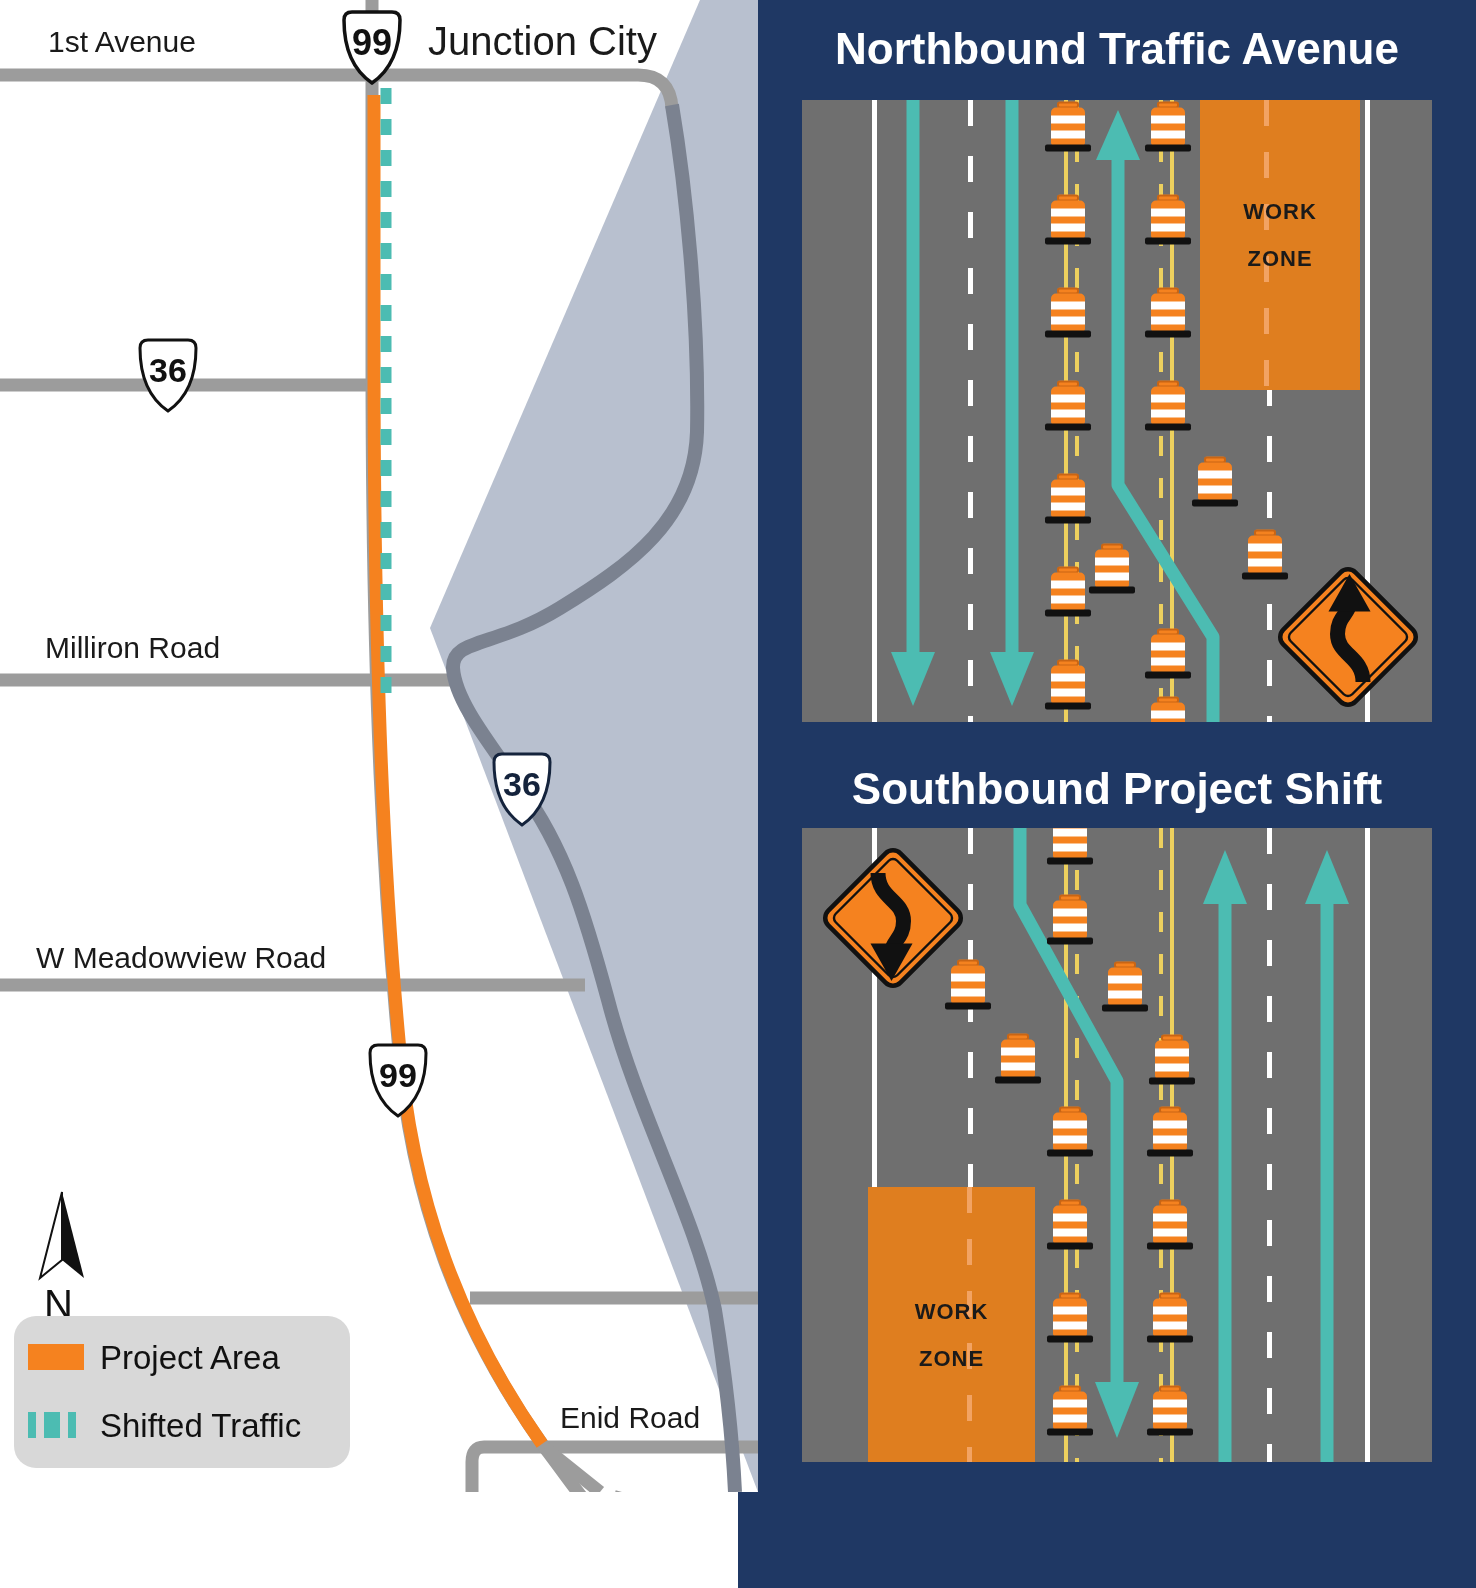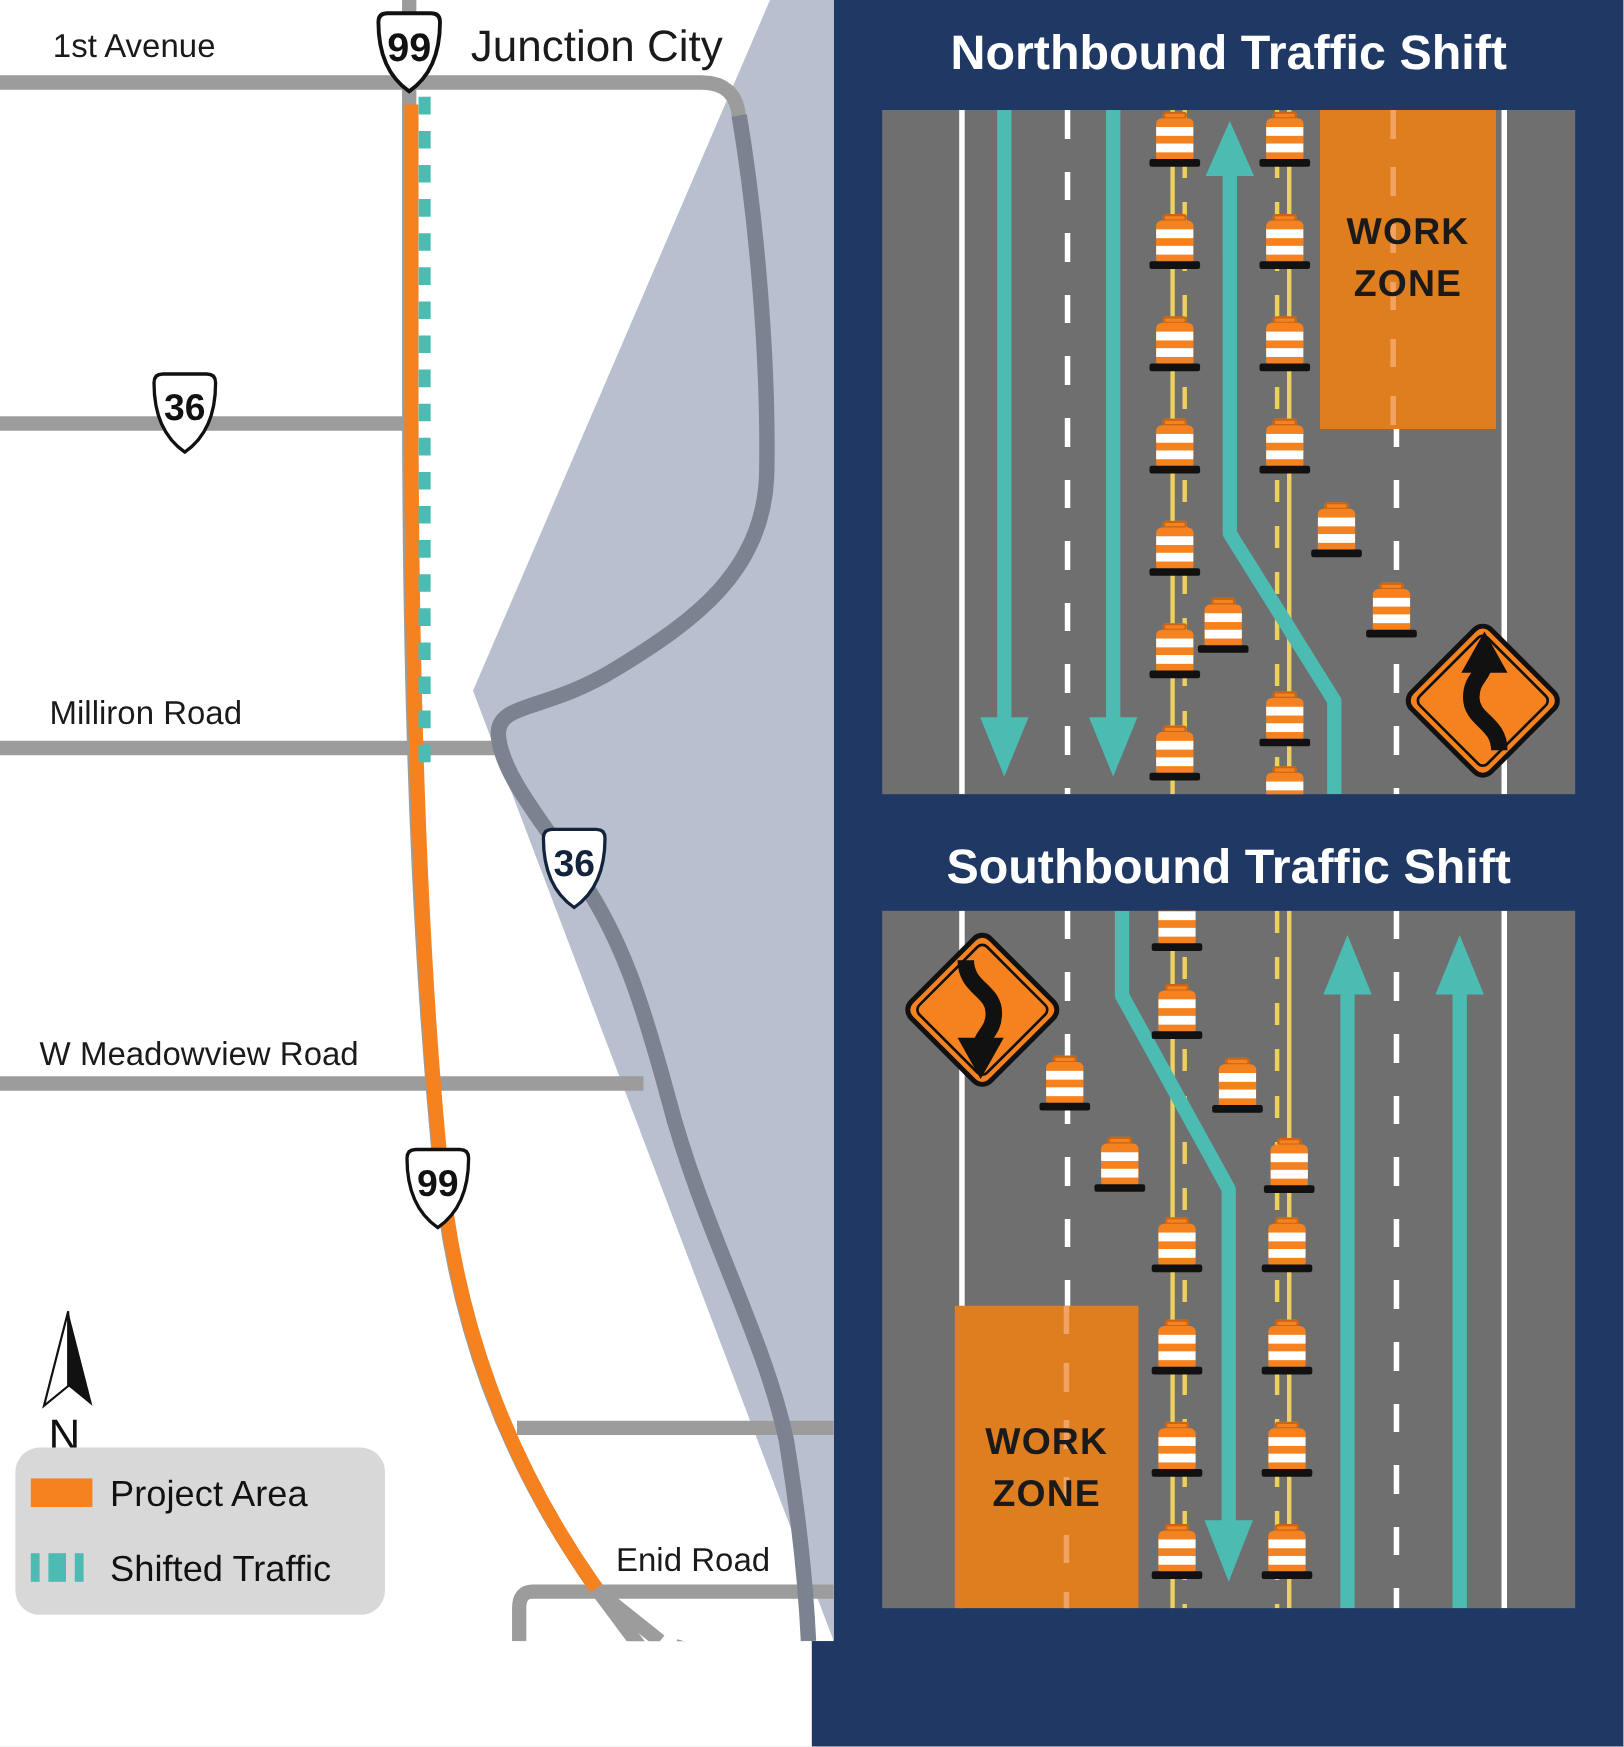--- a/index.html
+++ b/index.html
@@ -22,21 +22,21 @@
   .dash-white{width:5px;background:repeating-linear-gradient(180deg,var(--white) 0 26px,transparent 26px 56px);}
   .solid-yellow{width:4px;background:var(--yellow);}
   .dash-yellow{width:4px;background:repeating-linear-gradient(180deg,var(--yellow) 0 20px,transparent 20px 42px);}
   .teal-svg{position:absolute;left:0;top:0;}
   .workzone{position:absolute;background:var(--wz-fill);}
   #wz-n{left:398px;top:0;width:160px;height:290px;}
   #wz-s{left:66px;top:359px;width:167px;height:275px;}
   .wz-dash{position:absolute;top:0;bottom:0;width:5px;
     background:repeating-linear-gradient(180deg,var(--wz-dash) 0 26px,transparent 26px 52px);}
   .wz-text{position:absolute;left:0;right:0;text-align:center;color:var(--ink);
-    font-weight:bold;font-size:34px;line-height:47px;letter-spacing:1px;}
+    font-weight:bold;font-size:22px;line-height:47px;letter-spacing:1px;}
   .barrel{position:absolute;width:46px;height:53px;transform:translate(-50%,-50%);}
   .b-base{position:absolute;bottom:0;left:0;width:46px;height:7px;background:#111;border-radius:2px;}
   .b-body{position:absolute;bottom:6px;left:6px;width:34px;height:38px;background:var(--orange);
     border-radius:5px 5px 3px 3px;overflow:hidden;}
   .b-body::before{content:"";position:absolute;left:0;right:0;top:8px;height:8px;background:var(--white);}
   .b-body::after{content:"";position:absolute;left:0;right:0;top:23px;height:8px;background:var(--white);}
   .b-lid{position:absolute;bottom:43px;left:12px;width:22px;height:7px;background:var(--orange);
     border-radius:3px;box-shadow:inset 0 0 0 2px rgba(120,50,0,.35);}
   .sign{position:absolute;width:150px;height:150px;}
   #sign-n{left:471px;top:462px;}
@@ -116,21 +116,21 @@
       <text x="100" y="1369" font-size="33" fill="#111">Project Area</text>
       <g style="fill:var(--teal)">
         <rect x="28" y="1412" width="8" height="26"></rect>
         <rect x="44" y="1412" width="16" height="26"></rect>
         <rect x="68" y="1412" width="8" height="26"></rect>
       </g>
       <text x="100" y="1437" font-size="33" fill="#111">Shifted Traffic</text>
     </g>
   </svg>
 
-  <div class="panel-title" style="top:24px;">Northbound Traffic Shift</div>
+  <div class="panel-title" style="top:24px;">Northbound Traffic Avenue</div>
 
   <div id="road-n" class="road">
     <div class="lane solid-white" style="left:70px;"></div>
     <div class="lane dash-white" style="left:166px;"></div>
     <div class="lane dash-white" style="left:465px;"></div>
     <div class="lane solid-white" style="left:563px;"></div>
     <div class="lane solid-yellow" style="left:262px;"></div>
     <div class="lane dash-yellow" style="left:273px;"></div>
     <div class="lane dash-yellow" style="left:357px;"></div>
     <div class="lane solid-yellow" style="left:368px;"></div>
@@ -239,21 +239,21 @@
       </div>
 
     <svg id="sign-n" class="sign" viewBox="0 0 100 100">
       <rect x="16" y="16" width="68" height="68" rx="7" transform="rotate(45 50 50)" style="fill:var(--orange)" stroke="#111" stroke-width="3"></rect>
       <rect x="21" y="21" width="58" height="58" rx="4" transform="rotate(45 50 50)" fill="none" stroke="#111" stroke-width="1.6"></rect>
       <path d="M60,80 C60,63 43,62 43,48 C43,37 50,35 51,28" stroke="#111" stroke-width="10" fill="none"></path>
       <polygon points="37,33 65,33 51,8" fill="#111"></polygon>
     </svg>
   </div>
 
-  <div class="panel-title" style="top:764px;">Southbound Traffic Shift</div>
+  <div class="panel-title" style="top:764px;">Southbound Project Shift</div>
 
   <div id="road-s" class="road">
     <div class="lane solid-white" style="left:70px;"></div>
     <div class="lane dash-white" style="left:166px;"></div>
     <div class="lane dash-white" style="left:465px;"></div>
     <div class="lane solid-white" style="left:563px;"></div>
     <div class="lane solid-yellow" style="left:262px;"></div>
     <div class="lane dash-yellow" style="left:273px;"></div>
     <div class="lane dash-yellow" style="left:357px;"></div>
     <div class="lane solid-yellow" style="left:368px;"></div>

